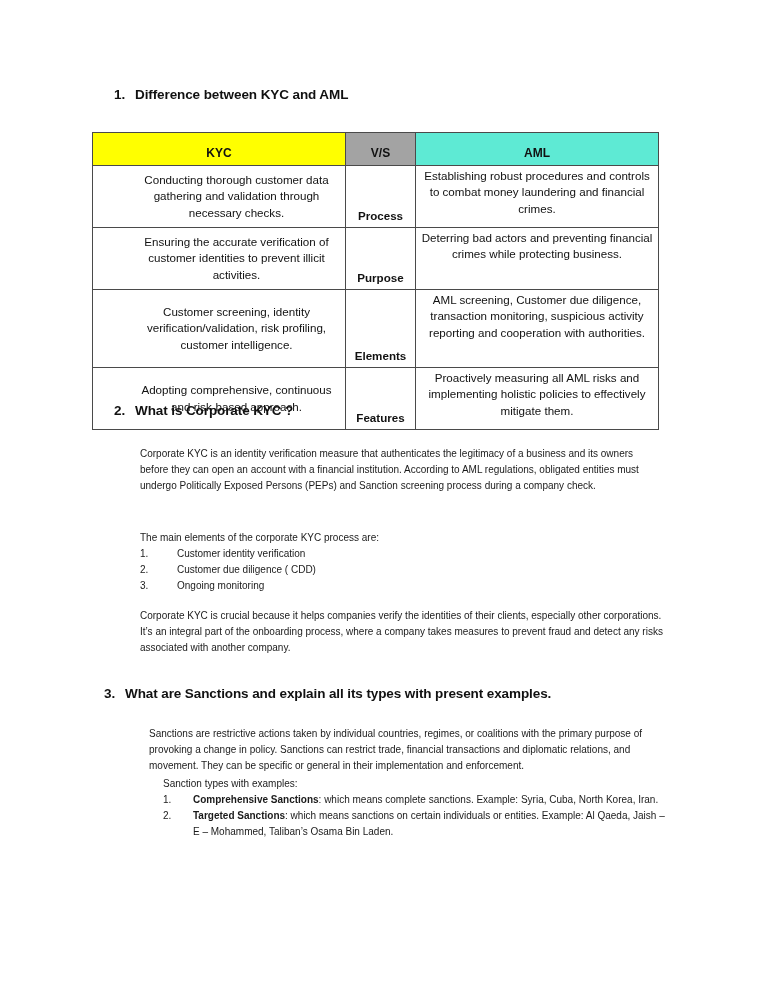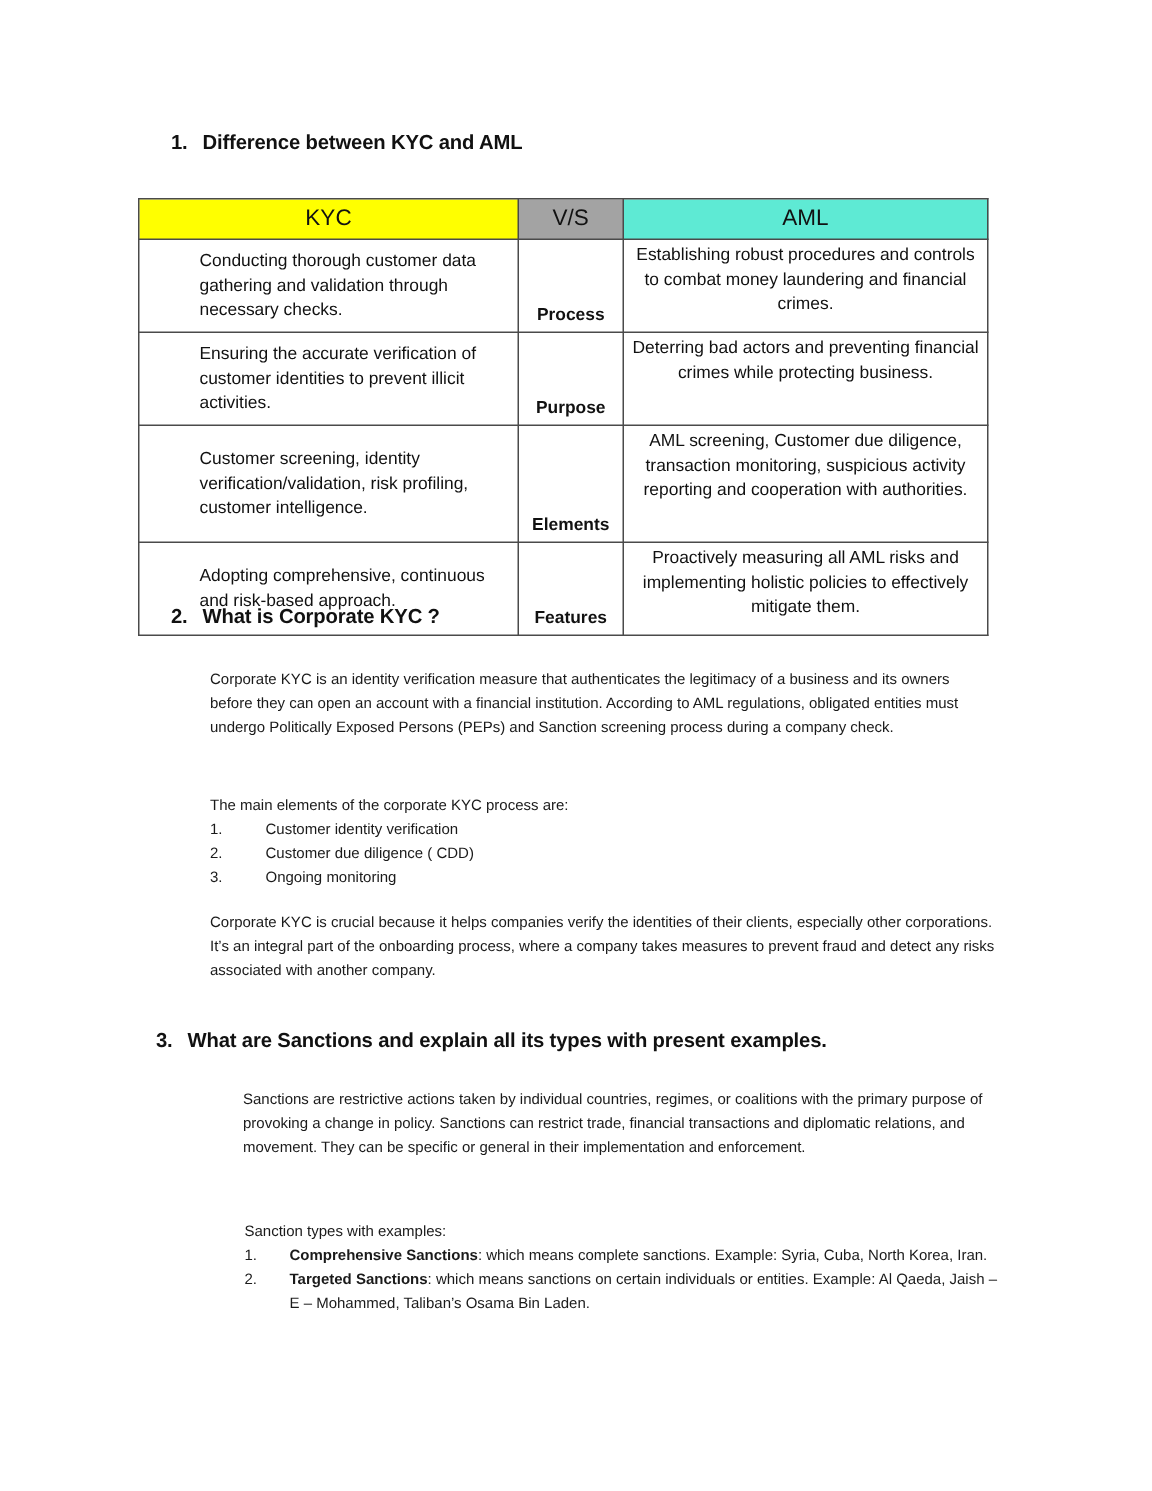--- a/index.html
+++ b/index.html
@@ -50,32 +50,32 @@
     line-height: 1.42;
   }
   .cmp-table td, .cmp-table th {
     border: 1px solid #4a4a4a;
     padding: 2px 5px;
     color: #111111;
     font-weight: normal;
   }
   .cmp-table thead th {
     background: #FFFF00;
-    font-weight: normal;
-    text-align: center;
-    font-size: 15px;
-    padding-top: 2px;
+    font-weight: bold;
+    text-align: center;
+    font-size: 12px;
+    padding-top: 12px;
     padding-bottom: 3px;
   }
   .col-kyc   { width: 253px; }
   .col-vs    { width: 70px;  }
   .col-aml   { width: 243px; }
 
   td.kyc-cell {
-    text-align: left;
+    text-align: center;
     vertical-align: middle;
     padding-left: 40px;
   }
   td.vs-cell {
     text-align: center;
     vertical-align: bottom;
     font-weight: bold;
     font-size: 11.6px;
     padding-bottom: 3px;
   }
@@ -93,22 +93,22 @@
     position: absolute;
     font-size: 10px;
     line-height: 1.60;
     color: #1a1a1a;
     text-align: left;
   }
   #p2a { left: 140px; top: 446px; width: 524px; }
   #p2b { left: 140px; top: 530px; width: 524px; }
   #p2c { left: 140px; top: 608px; width: 524px; }
 
-  #p3a { left: 162px; top: 726px; width: 508px; }
-  #p3b { left: 163px; top: 814px; width: 508px; }
+  #p3a { left: 149px; top: 726px; width: 508px; }
+  #p3b { left: 163px; top: 776px; width: 508px; }
 
   
   ol.doc-list {
     margin: 0;
     padding: 0;
     list-style: none;
   }
   ol.doc-list li {
     position: relative;
     padding-left: 37px;

